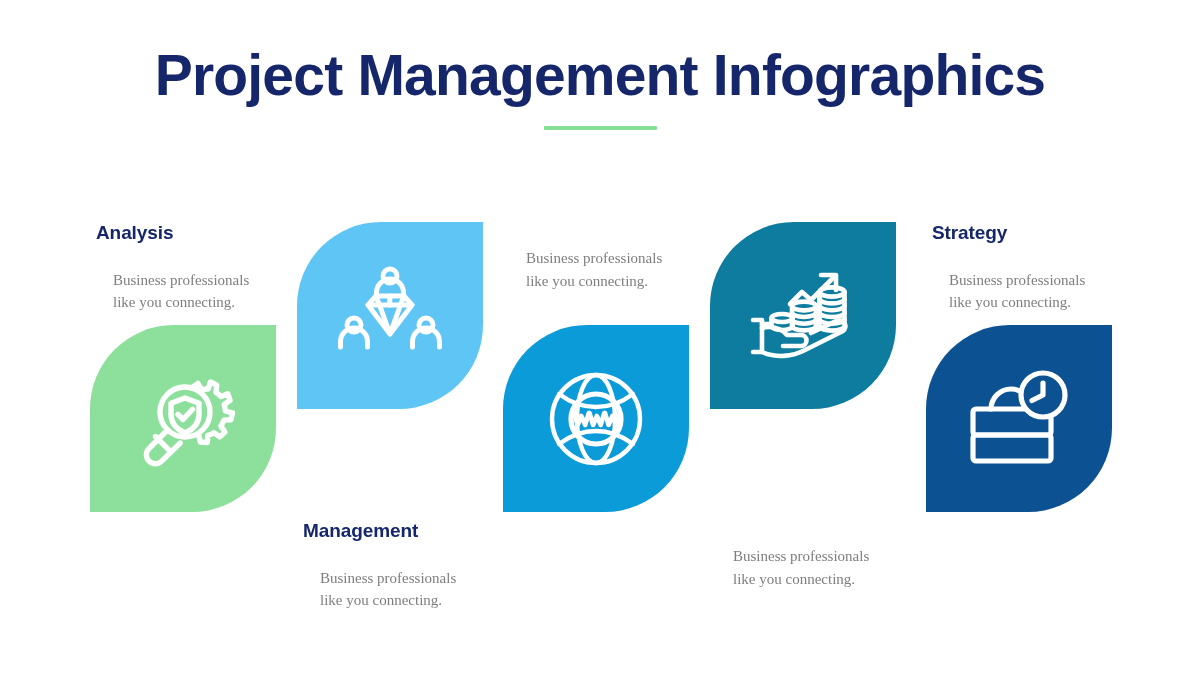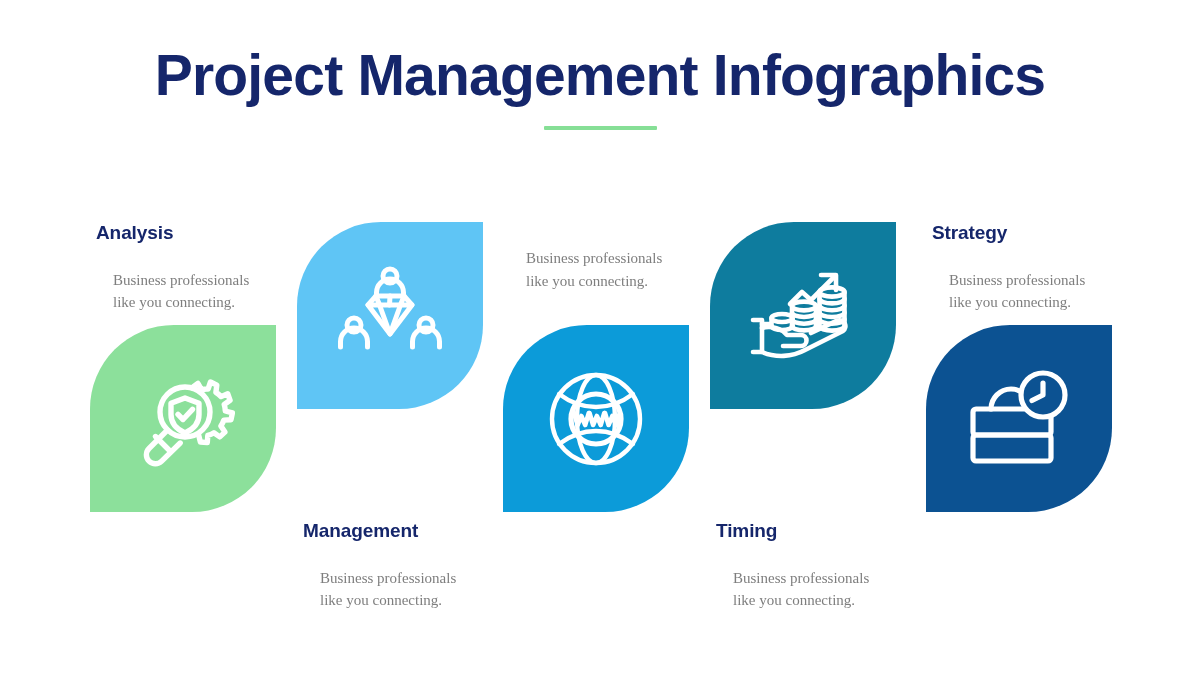--- a/index.html
+++ b/index.html
@@ -221,21 +221,20 @@
 
           <path d="M4 56 h9 v32 H4"></path>
           <path d="M13 60 h8"></path>
 
           <path d="M13 64 c10 -3 20 1 25 7 h14 a5.5 5.5 0 0 1 0 11 H34"></path>
           <path d="M13 88 c14 6 30 5 43 -2 l38 -19 a6 6 0 0 0 -6 -10.3 L62 69"></path>
         </svg>
       </span>
     </div>
     <div class="card-text">
-      <h2 class="card-title">Timing</h2>
       <p class="card-desc">Business professionals
 like you connecting.</p>
     </div>
   </div>
 
   <div class="card c4 top">
     <div class="card-text">
       <h2 class="card-title">Strategy</h2>
       <p class="card-desc">Business professionals
 like you connecting.</p>

